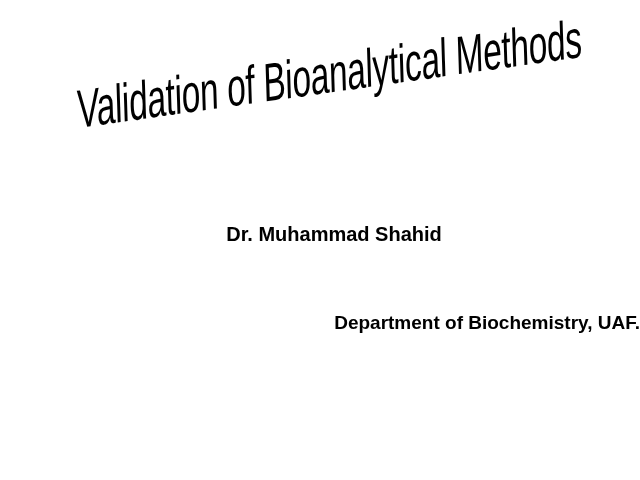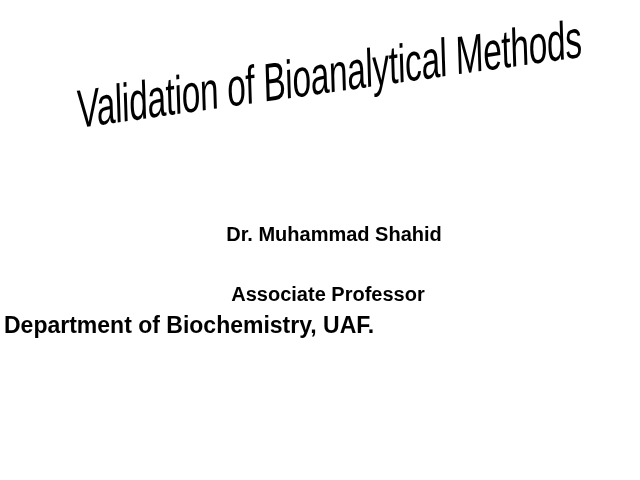--- a/index.html
+++ b/index.html
@@ -8,25 +8,24 @@
   .title-wrap { position:absolute; left:78px; top:68px; width:450px; height:90px; }
   .title {
     position:absolute; left:0; top:14px; white-space:nowrap;
     font-family:"Liberation Sans", sans-serif; font-size:54px; line-height:1;
     transform-origin:left bottom;
     transform: scaleX(0.62) rotate(-3deg) skewY(-2deg);
     letter-spacing:-0.5px;
   }
   .author { position:absolute; left:0; width:640px; top:223px; text-align:center; font-weight:bold; font-size:20px; padding-left:28px; box-sizing:border-box; }
   .position { position:absolute; left:0; width:640px; top:283px; text-align:center; font-weight:bold; font-size:20px; padding-left:16px; box-sizing:border-box; }
-  .dept { position:absolute; left:0; width:640px; top:312px; text-align:left; font-weight:bold; font-size:23px; padding-left:4px; box-sizing:border-box; }
+  .dept { position:absolute; left:0; width:640px; top:312px; text-align:right; font-weight:bold; font-size:19px; padding-left:4px; box-sizing:border-box; }
 </style>
 </head>
 <body>
 
 <div class="slide">
   <div class="title-wrap">
     <div class="title">Validation of Bioanalytical Methods</div>
   </div>
   <div class="author">Dr. Muhammad Shahid</div>
-  <div class="position">Associate Professor</div>
   <div class="dept">Department of Biochemistry, UAF.</div>
 </div>
 
 </body></html>

